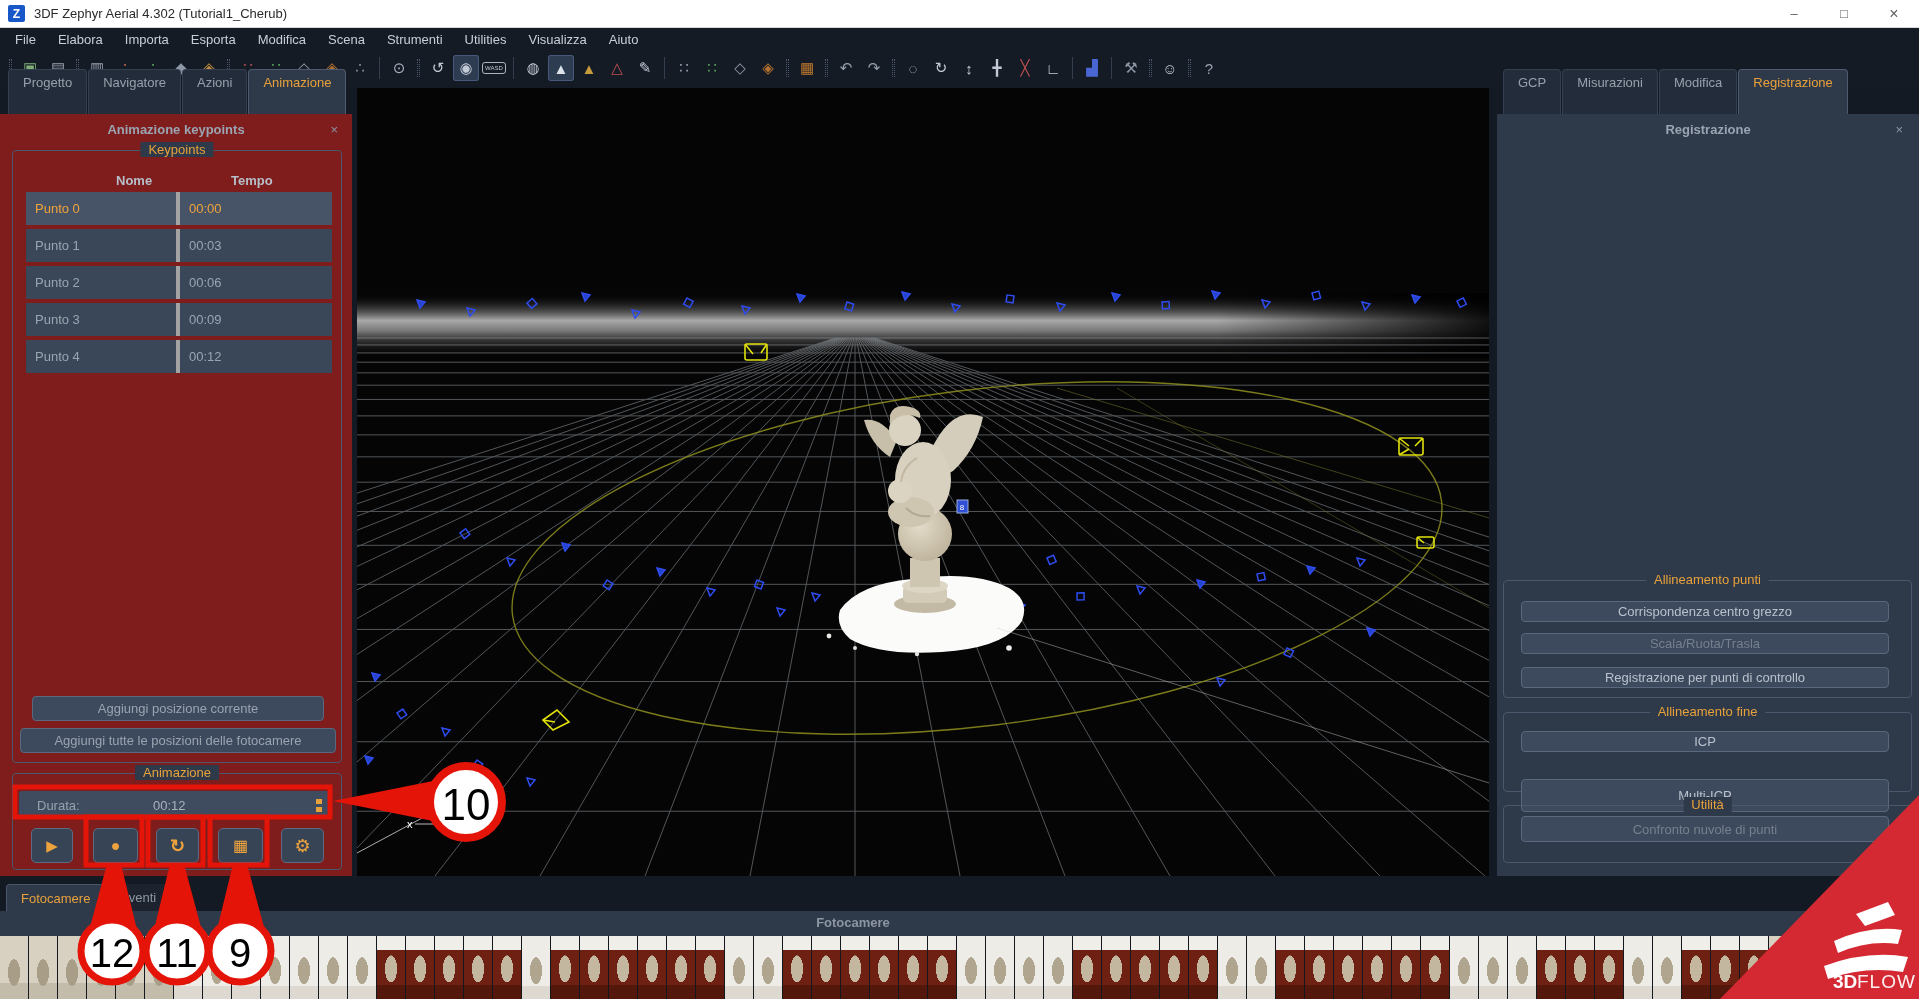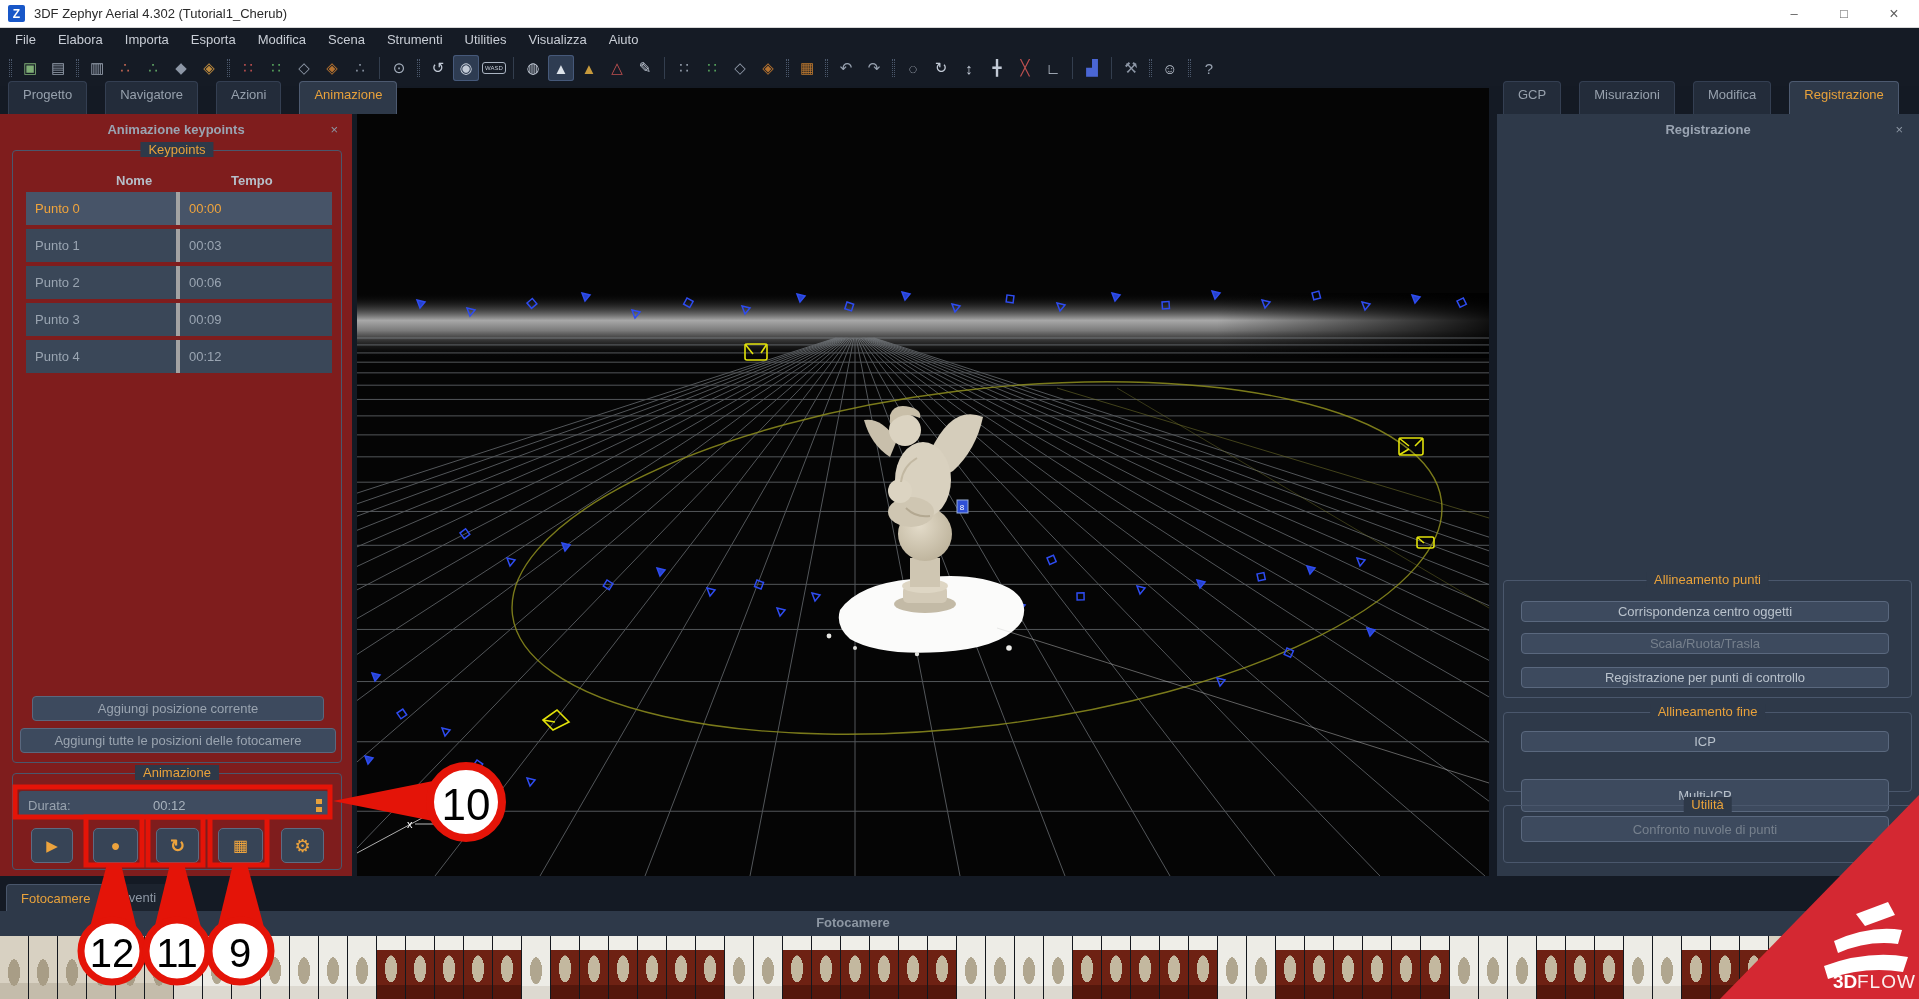--- a/index.html
+++ b/index.html
@@ -26,21 +26,21 @@
            font-size:15px;border-radius:3px;margin:0 1px;flex:none;}
   .tb-icon.active{background:#2e3c52;box-shadow:0 0 0 1px #46597a inset;}
   .tb-icon.wasd{font-size:6px;letter-spacing:0;}
   .tb-icon.wasd span{border:1px solid #aab4c2;border-radius:3px;padding:2px 2px;color:#c2cad6;}
   .tb-sep{width:1px;height:22px;background:#333e4e;margin:0 5px;flex:none;}
   .tb-grip{color:#46526400;border-left:1px dotted #4b586c;border-right:1px dotted #4b586c;
            width:1px;height:18px;margin:0 4px;flex:none;}
   
   .tabrow{position:absolute;top:0;display:flex;align-items:flex-end;height:28px;}
   .tab{font-size:13px;color:#97a1ad;background:#232c3a;border:1px solid #343f52;border-bottom:none;
-       border-radius:4px 4px 0 0;padding:5px 14px 12px 14px;margin-right:18px;white-space:nowrap;}
+       border-radius:4px 4px 0 0;padding:5px 14px 24px 14px;margin-right:1px;white-space:nowrap;}
   .tab.active{background:#2e3949;color:#e9a23b;border-color:#4d5a70;position:relative;z-index:2;}
   .panel-title{position:absolute;font-size:13px;font-weight:bold;color:#9aa4b2;width:100%;text-align:center;}
   .panel-close{position:absolute;font-size:13px;color:#8d97a4;}
   .groupbox{position:absolute;border:1px solid #4a576c;border-radius:4px;box-sizing:border-box;}
   .gb-title{position:absolute;top:-9px;left:50%;transform:translateX(-50%);background:#2e3949;
             padding:0 8px;color:#e9a23b;font-size:13px;white-space:nowrap;}
   .gb-btn{position:absolute;background:#3d4a5e;border:1px solid #5a687e;border-radius:4px;
           color:#b9c2cc;font-size:13px;display:flex;align-items:center;justify-content:center;
           box-sizing:border-box;white-space:nowrap;}
   .gb-btn.dim{color:#76808d;}
@@ -54,21 +54,21 @@
   .kp-head{position:absolute;font-size:13px;font-weight:bold;color:#b6bfc9;}
   .kp-row{position:absolute;left:13px;width:306px;height:33px;background:#3a4758;display:flex;align-items:center;}
   .kp-row.sel{background:#475468;}
   .kp-name{padding-left:9px;width:141px;font-size:13px;color:#9aa5b2;}
   .kp-time{padding-left:9px;font-size:13px;color:#9aa5b2;border-left:4px solid #a3a3a3;height:100%;
            display:flex;align-items:center;box-sizing:border-box;}
   .kp-row.sel .kp-name,.kp-row.sel .kp-time{color:#f0a43c;}
   
   #durata-bar{position:absolute;left:6px;top:17px;width:310px;height:28px;background:#3f4c60;
               border-radius:3px;display:flex;align-items:center;}
-  #durata-label{padding-left:9px;font-size:13px;color:#98a2ae;}
+  #durata-label{padding-left:9px;font-size:13px;color:#98a2ae;margin-left:9px;}
   #durata-value{position:absolute;left:134px;font-size:13px;color:#a8b2bd;}
   #durata-spin{position:absolute;right:7px;display:flex;flex-direction:column;gap:3px;}
   #durata-spin i{width:6px;height:5px;background:#e7a13c;display:block;}
   .pb-btn{position:absolute;top:54px;height:35px;background:#374456;border:1px solid #5d6b82;
           border-radius:5px;color:#eca33d;display:flex;align-items:center;justify-content:center;
           box-sizing:border-box;}
   
   #viewport{position:absolute;left:357px;top:88px;width:1132px;height:788px;background:#050505;}
   
   #right-panel{position:absolute;left:1489px;top:86px;width:430px;height:790px;background:#141a24;}
@@ -435,21 +435,21 @@
     <span class="tab">Modifica</span>
     <span class="tab active">Registrazione</span>
   </div>
   <div id="right-content">
     <div class="panel-title" id="rp-title">Registrazione</div>
     <span class="panel-close" id="rp-close">×</span>
 
 
     <div class="groupbox" style="left:6px;top:466px;width:409px;height:118px;">
       <span class="gb-title">Allineamento punti</span>
-      <div class="gb-btn" style="left:17px;top:20px;width:368px;height:21px;">Corrispondenza centro oggetti</div>
+      <div class="gb-btn" style="left:17px;top:20px;width:368px;height:21px;">Corrispondenza centro grezzo</div>
       <div class="gb-btn dim" style="left:17px;top:52px;width:368px;height:21px;">Scala/Ruota/Trasla</div>
       <div class="gb-btn" style="left:17px;top:86px;width:368px;height:21px;">Registrazione per punti di controllo</div>
     </div>
 
     <div class="groupbox" style="left:6px;top:598px;width:409px;height:80px;">
       <span class="gb-title">Allineamento fine</span>
       <div class="gb-btn" style="left:17px;top:18px;width:368px;height:21px;">ICP</div>
       <div class="gb-btn" style="left:17px;top:66px;width:368px;height:33px;">Multi-ICP</div>
     </div>
 

